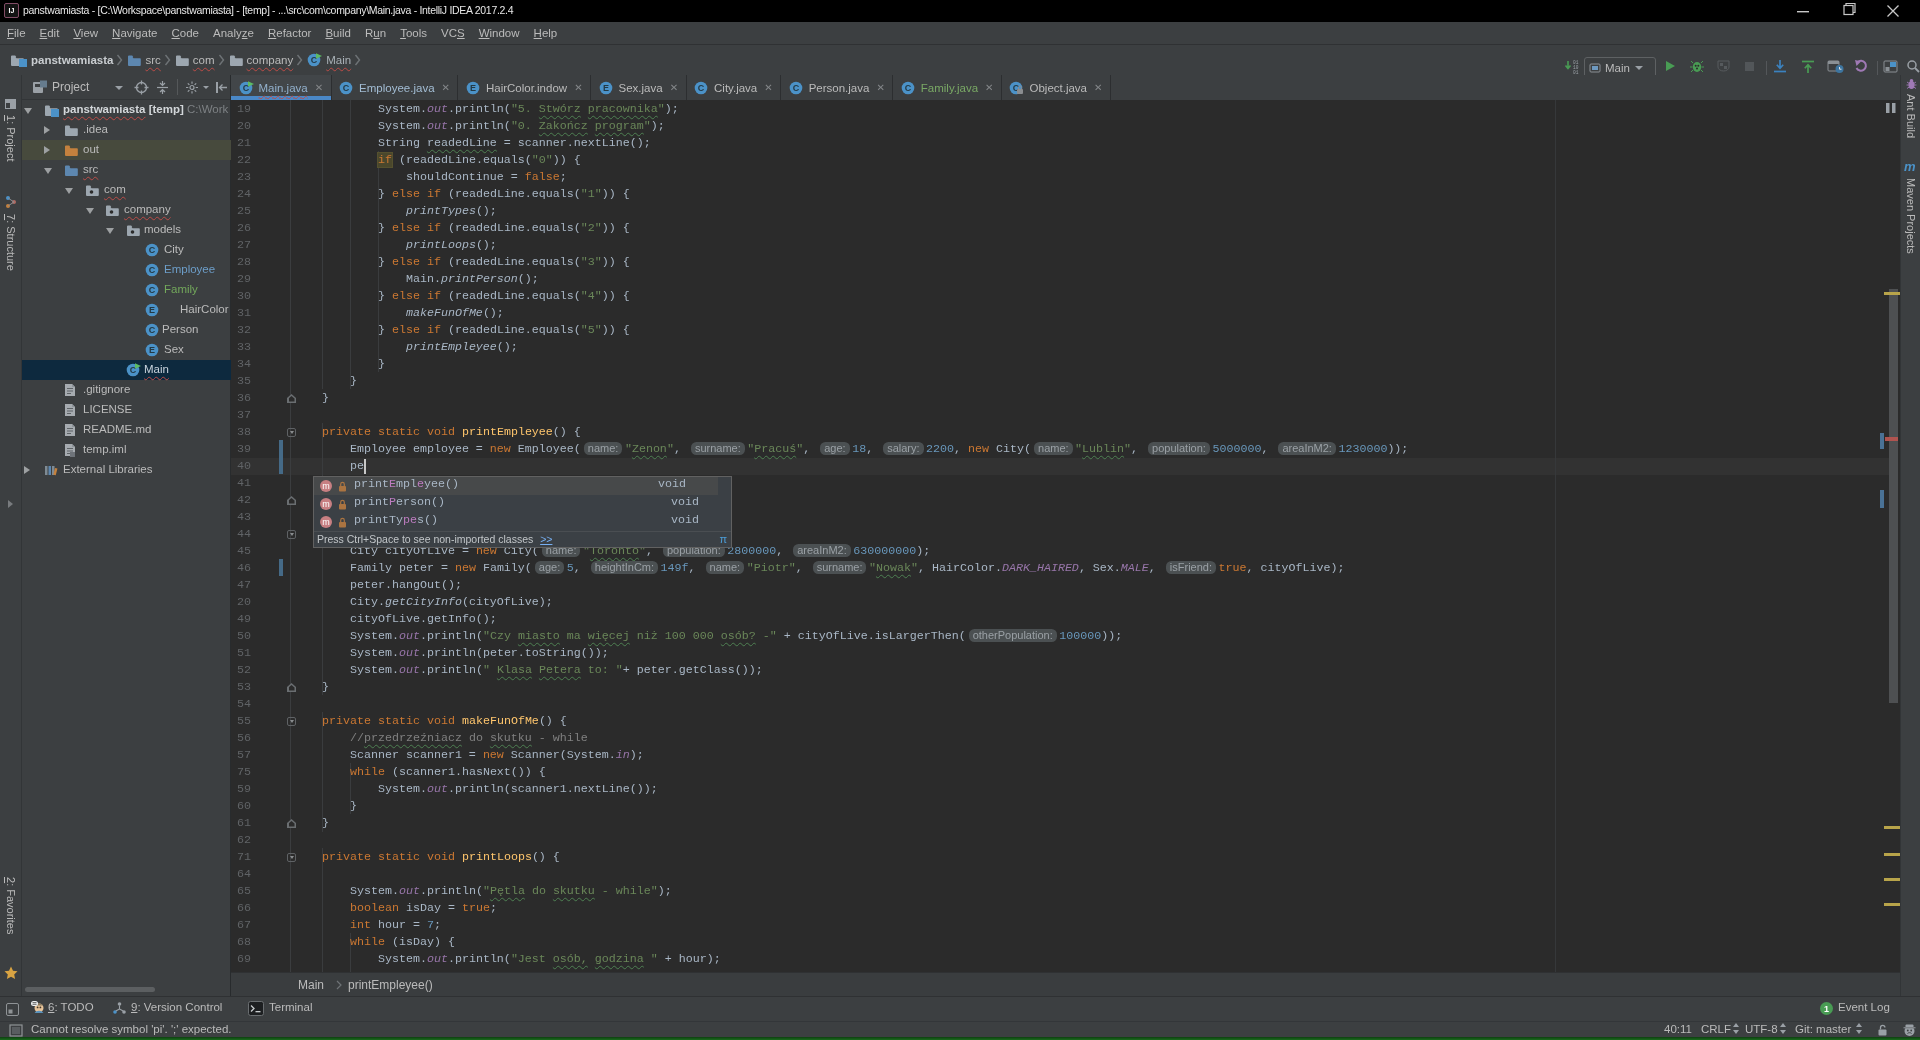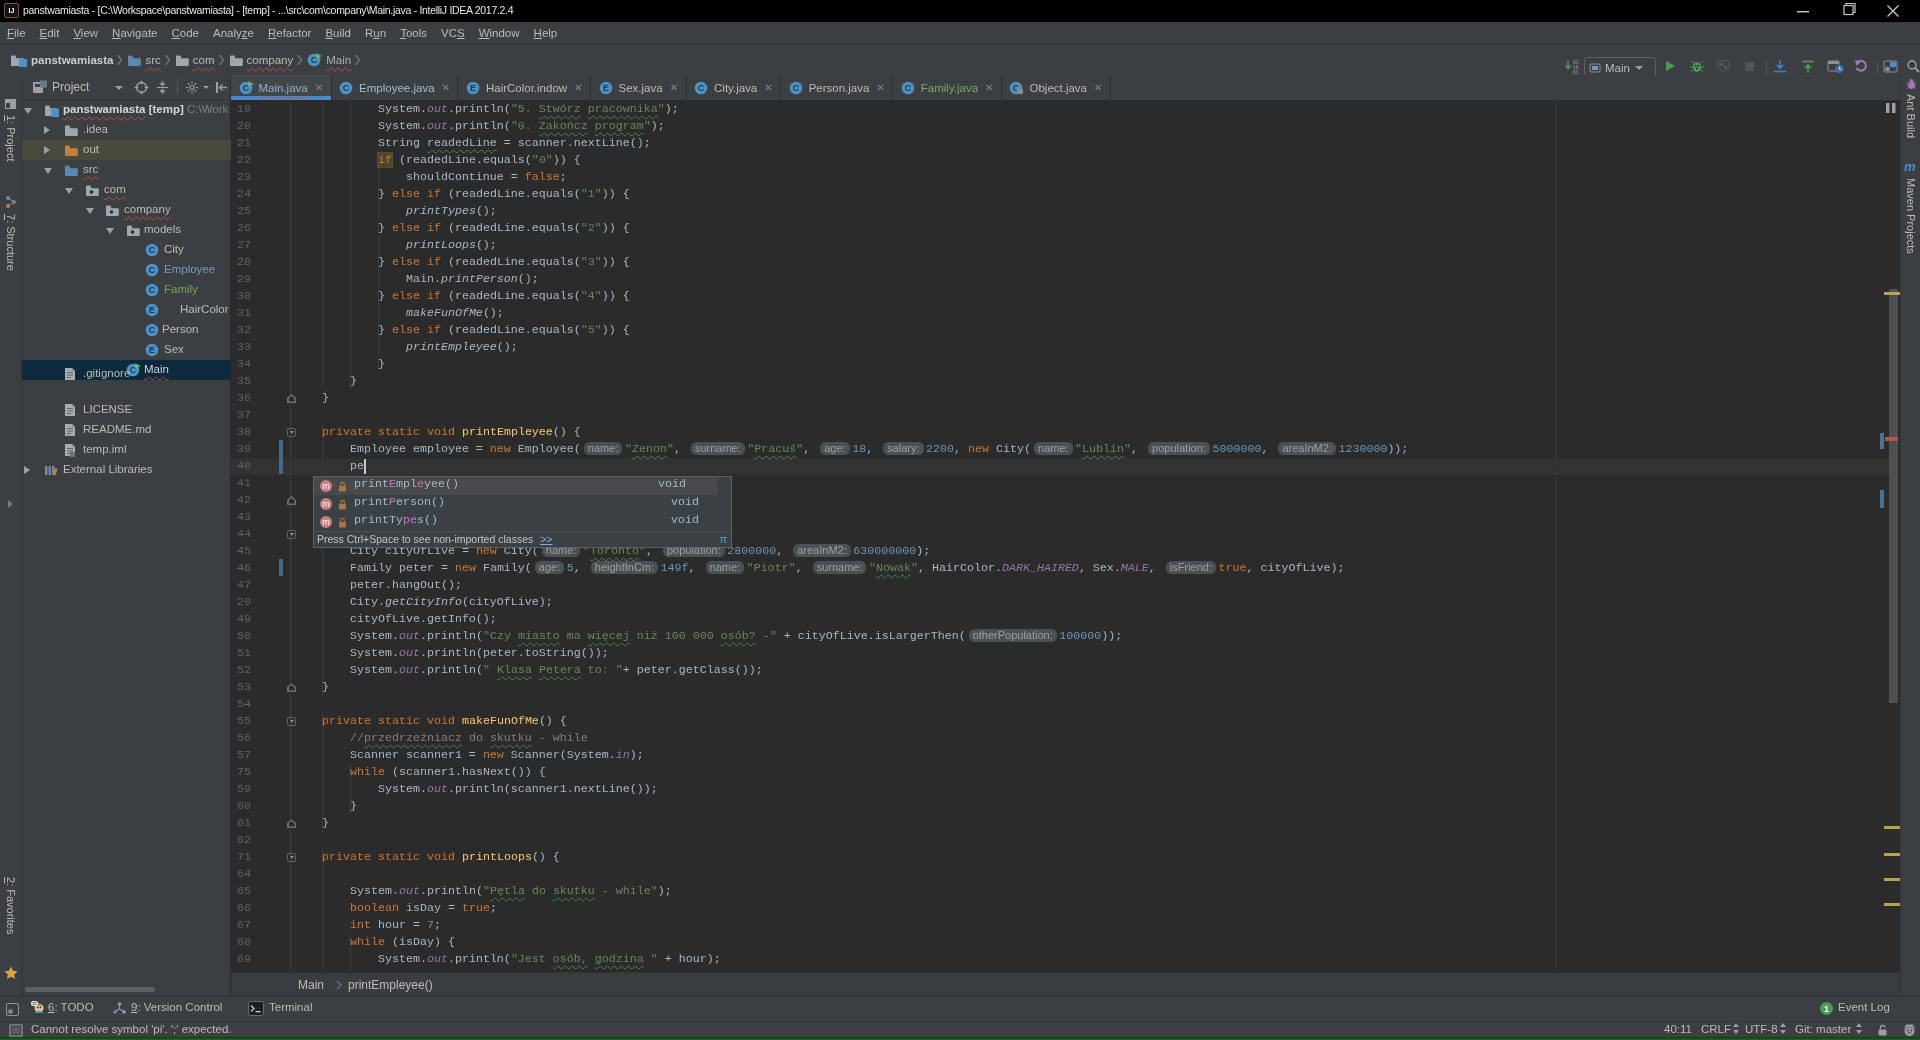--- a/index.html
+++ b/index.html
@@ -389,21 +389,21 @@
           <span class="tlb" style="left:142px;">Sex</span>
         </div>
 <div class="trow" style="top:260px;background:#0d293e;">
           <svg class="tico " style="left:104px;top:3px" width="15" height="14" viewBox="0 0 15 14">
             <circle cx="7" cy="7" r="6.3" fill="#4b92c8"></circle>
             <text x="7" y="10.2" font-size="9" font-weight="bold" fill="#233945" text-anchor="middle" font-family="Liberation Sans">C</text>
             <polygon points="9,0.2 15,3 9,5.8" fill="#5dbb63"></polygon>
           </svg>
           <span class="tlb" style="left:122px;"><span class="rw" style="color:#c8d2dc">Main</span></span>
         </div>
-<div class="trow" style="top:264px;">
+<div class="trow" style="top:280px;">
           <svg class="tico" style="left:42px;top:3px" width="12" height="14" viewBox="0 0 12 14">
             <path fill="#a6abb0" d="M1 1 h7 l3 3 v9 H1 Z"></path>
             <path fill="#8f959b" d="M8 1 l3 3 H8 Z"></path>
             <rect x="3" y="5" width="6" height="1" fill="#5d6266"></rect>
             <rect x="3" y="7.5" width="6" height="1" fill="#5d6266"></rect>
             <rect x="3" y="10" width="4" height="1" fill="#5d6266"></rect>
           </svg>
           <span class="tlb" style="left:61px;">.gitignore</span>
         </div>
 <div class="trow" style="top:300px;">

